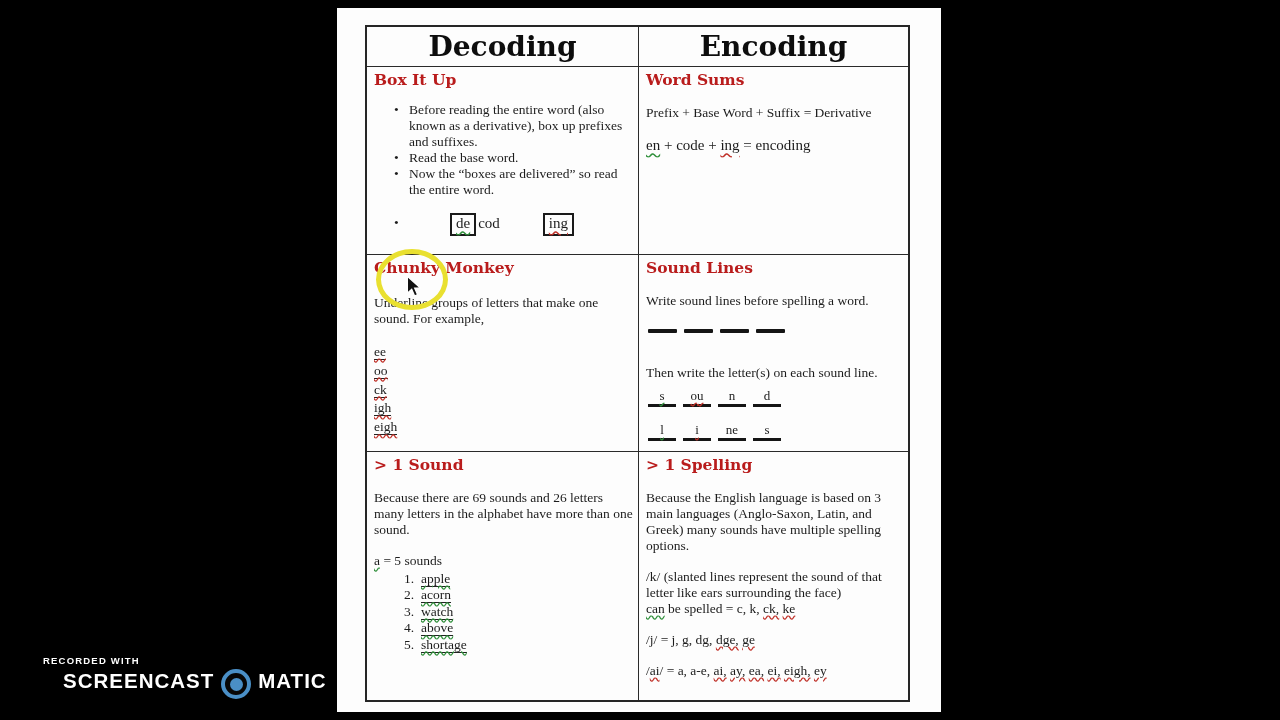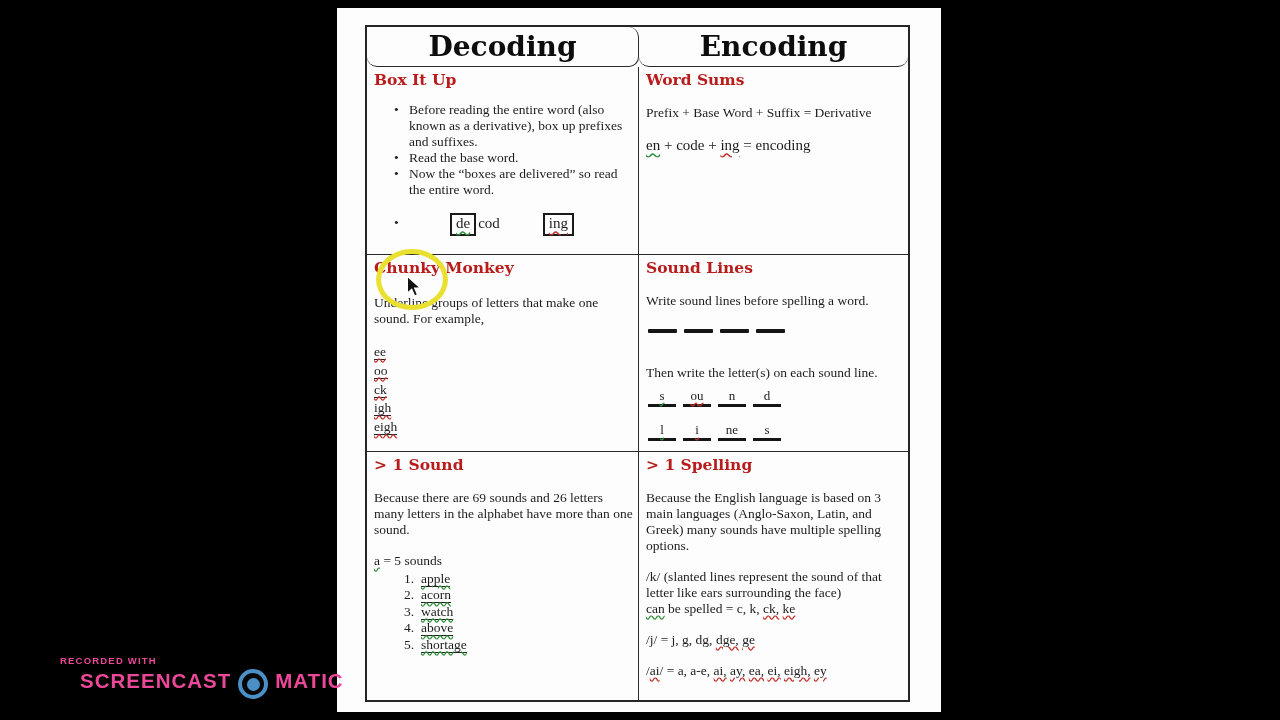--- a/index.html
+++ b/index.html
@@ -17,21 +17,20 @@
     border:2px solid #262626; background:#fdfdfd;
     display:grid; grid-template-columns:272px 1fr; grid-template-rows:40px 188px 197px auto;
   }
   .cell { border-right:1.5px solid #2a2a2a; border-bottom:1.5px solid #2a2a2a; padding:3px 7px 3px 7px; overflow:hidden; }
   .cell.last-col { border-right:none; }
   .cell.last-row { border-bottom:none; }
   .hdr {
     display:flex; align-items:center; justify-content:center;
     font-family:"DejaVu Serif", serif; font-weight:bold; font-size:28px; color:#0d0d0d;
     padding:0;
-    border-radius:10px;
   }
   .sec-title { font-family:"DejaVu Serif", serif; font-weight:bold; font-size:15.5px; color:#b91c1c; line-height:20px; }
   .body-txt { font-size:13.5px; line-height:16px; }
   p { margin:0; }
   .mt { margin-top:15px; }
 
   
   .sq-red   { text-decoration-line:underline; text-decoration-style:wavy; text-decoration-color:#c03028; text-underline-offset:2px; }
   .sq-green { text-decoration-line:underline; text-decoration-style:wavy; text-decoration-color:#2f8f3a; text-underline-offset:2px; }
   .u { border-bottom:1px solid #222; }
@@ -64,21 +63,21 @@
   .num { display:inline-block; width:16px; text-align:right; margin-right:7px; }
 
   
   .highlight-circle {
     position:absolute; left:376px; top:249px; width:72px; height:61px;
     border:5px solid #e9e030; border-radius:50%; z-index:5;
   }
   .cursor { position:absolute; left:406px; top:275px; z-index:6; }
 
   
-  .wm { position:absolute; left:54px; top:655px; color:#ec4899; font-family:"Liberation Sans", sans-serif; }
+  .wm { position:absolute; left:37px; top:655px; color:#ffffff; font-family:"Liberation Sans", sans-serif; }
   .wm-line1 { font-size:9.5px; font-weight:bold; letter-spacing:1.2px; margin-left:6px; }
   .wm-line2 { display:flex; align-items:flex-start; margin-top:3px; font-size:20.5px; font-weight:bold; letter-spacing:1px;margin-left:26px; }
   .wm-logo { width:30px; height:30px; border-radius:50%; border:4px solid #4a8fc6; background:#070707; display:flex; align-items:center; justify-content:center; margin:0 7px; }
   .wm-dot { width:13px; height:13px; border-radius:50%; background:#4a8fc6; }
 </style>
 </head>
 <body>
 
 <div class="video-page">
   <div class="doc-table">

